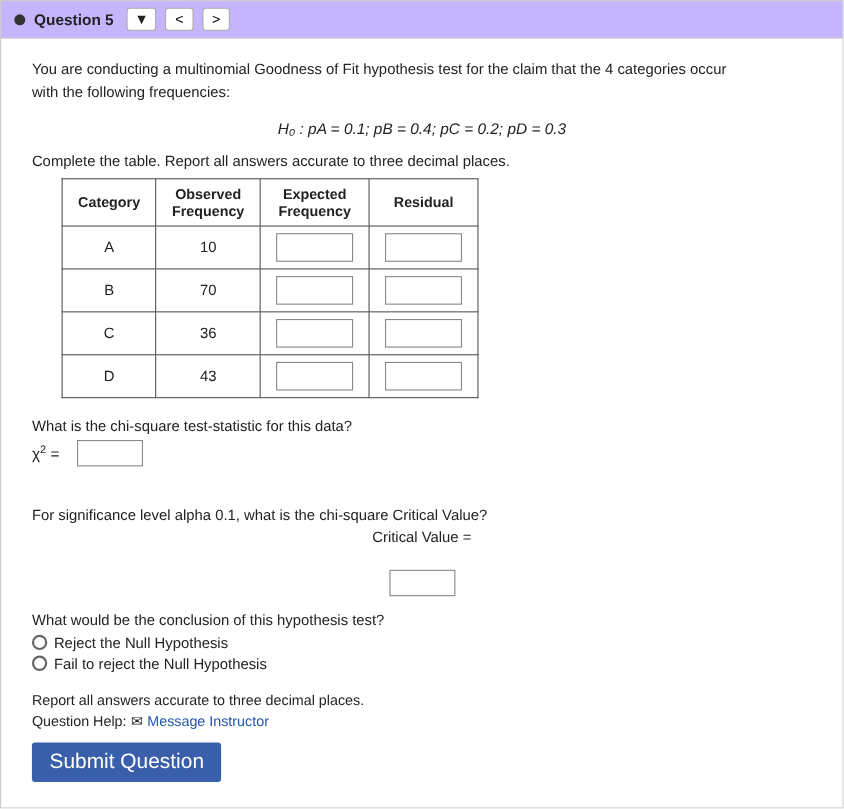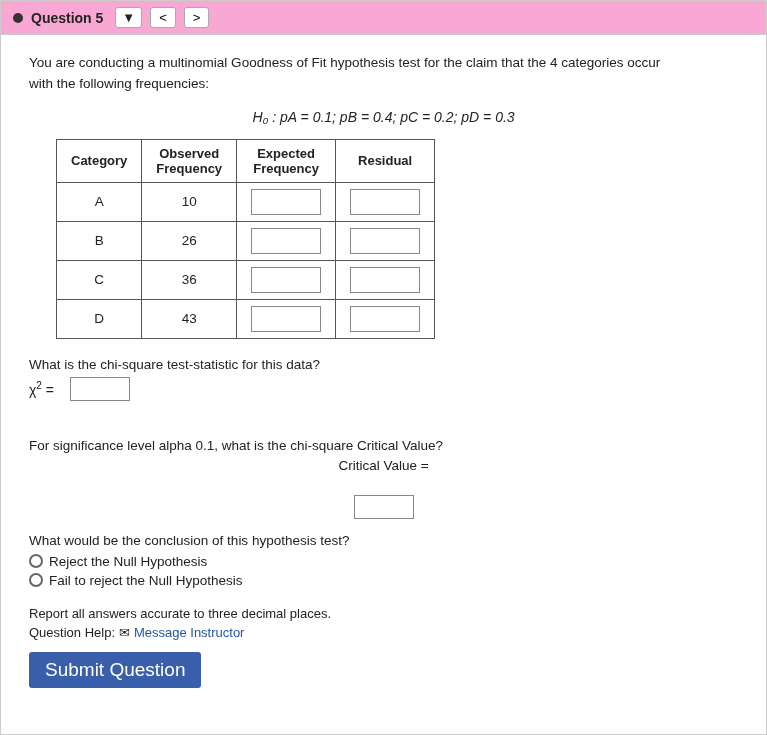--- a/index.html
+++ b/index.html
@@ -13,21 +13,21 @@
       width: 767px;
       min-height: 735px;
       background: #fff;
       border: 1px solid #ccc;
     }
     .top-bar {
       display: flex;
       align-items: center;
       padding: 6px 12px;
       border-bottom: 1px solid #ccc;
-      background: #f9a8d4;
+      background: #c4b5fd;
       gap: 8px;
     }
     .question-dot {
       width: 10px; height: 10px;
       background: #333;
       border-radius: 50%;
       display: inline-block;
     }
     .question-label {
       font-size: 14px;
@@ -190,40 +190,41 @@
     <button class="nav-btn">&gt;</button>
   </div>
 
   <div class="content">
     <div class="problem-text">
       <span>You are conducting a multinomial Goodness of Fit hypothesis test for the claim that the 4 categories occur</span><br>
       <span>with the following frequencies:</span>
     </div>
     <div class="formula">H₀ : pA = 0.1;  pB = 0.4;  pC = 0.2;  pD = 0.3</div>
 
+    <div class="table-instruction">Complete the table. Report all answers accurate to three decimal places.</div>
 
     <table class="data-table">
       <thead>
         <tr>
           <th>Category</th>
           <th>Observed<br>Frequency</th>
           <th>Expected<br>Frequency</th>
           <th>Residual</th>
         </tr>
       </thead>
       <tbody>
         <tr>
           <td>A</td>
           <td>10</td>
           <td><input class="input-cell" type="text" style=""></td>
           <td><input class="input-cell" type="text" style=""></td>
         </tr>
         <tr>
           <td>B</td>
-          <td>26</td>
+          <td>70</td>
           <td><input class="input-cell" type="text" style=""></td>
           <td><input class="input-cell" type="text" style=""></td>
         </tr>
         <tr>
           <td>C</td>
           <td>36</td>
           <td><input class="input-cell" type="text" style=""></td>
           <td><input class="input-cell" type="text" style=""></td>
         </tr>
         <tr>

